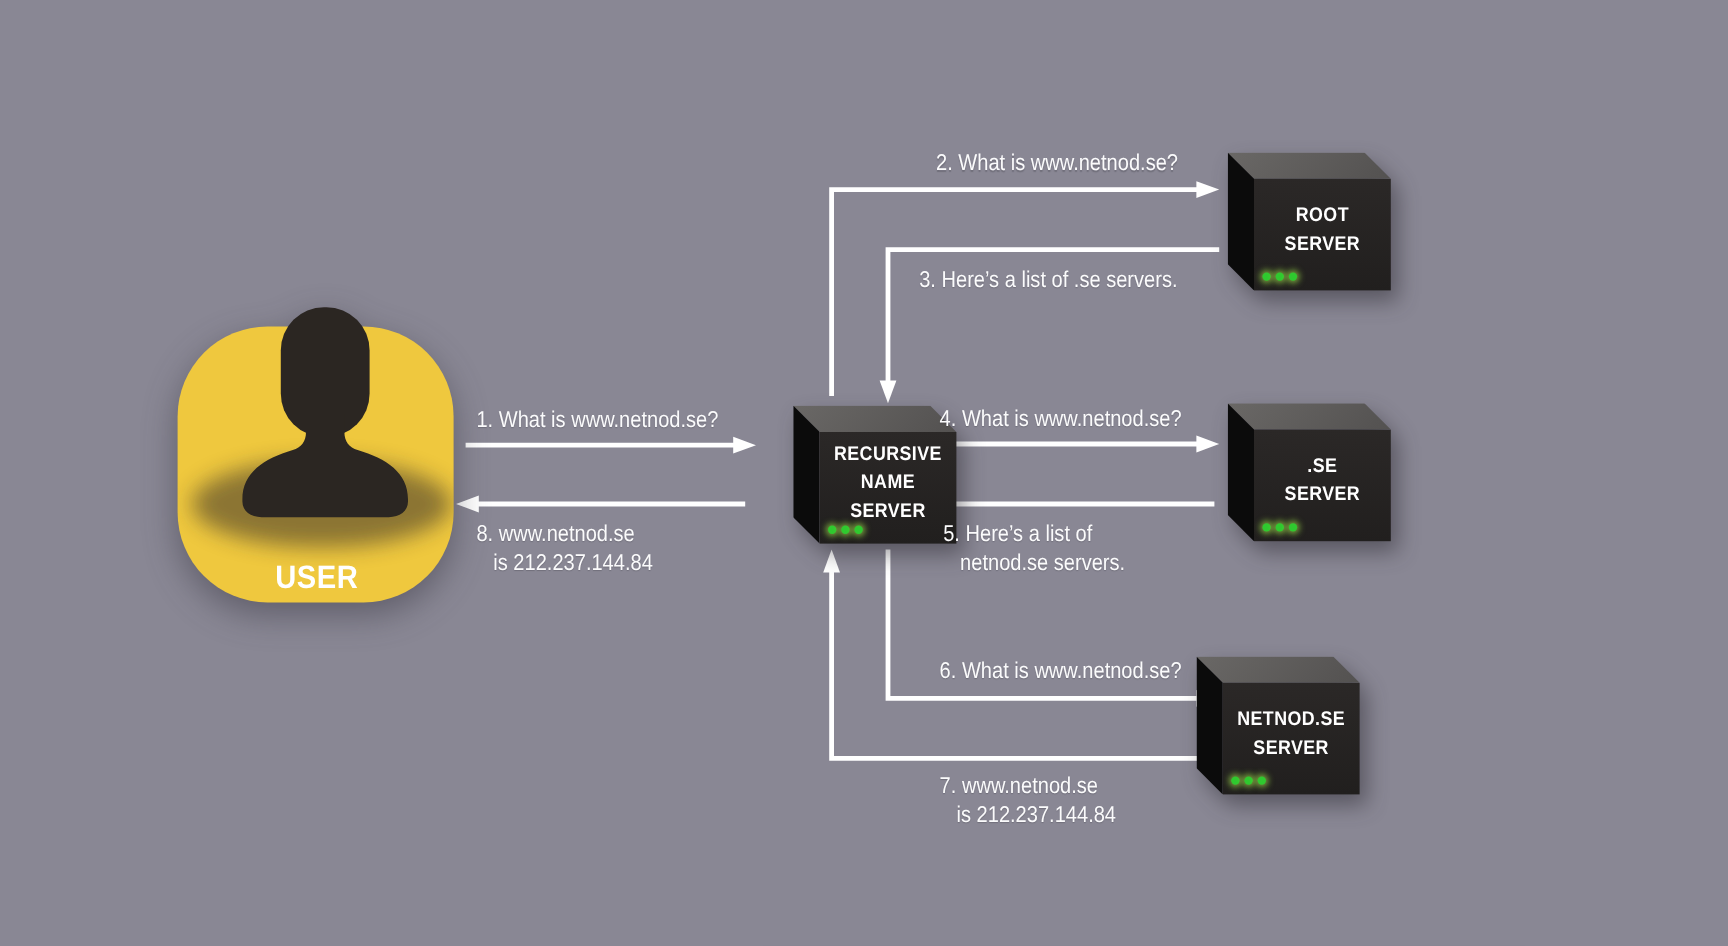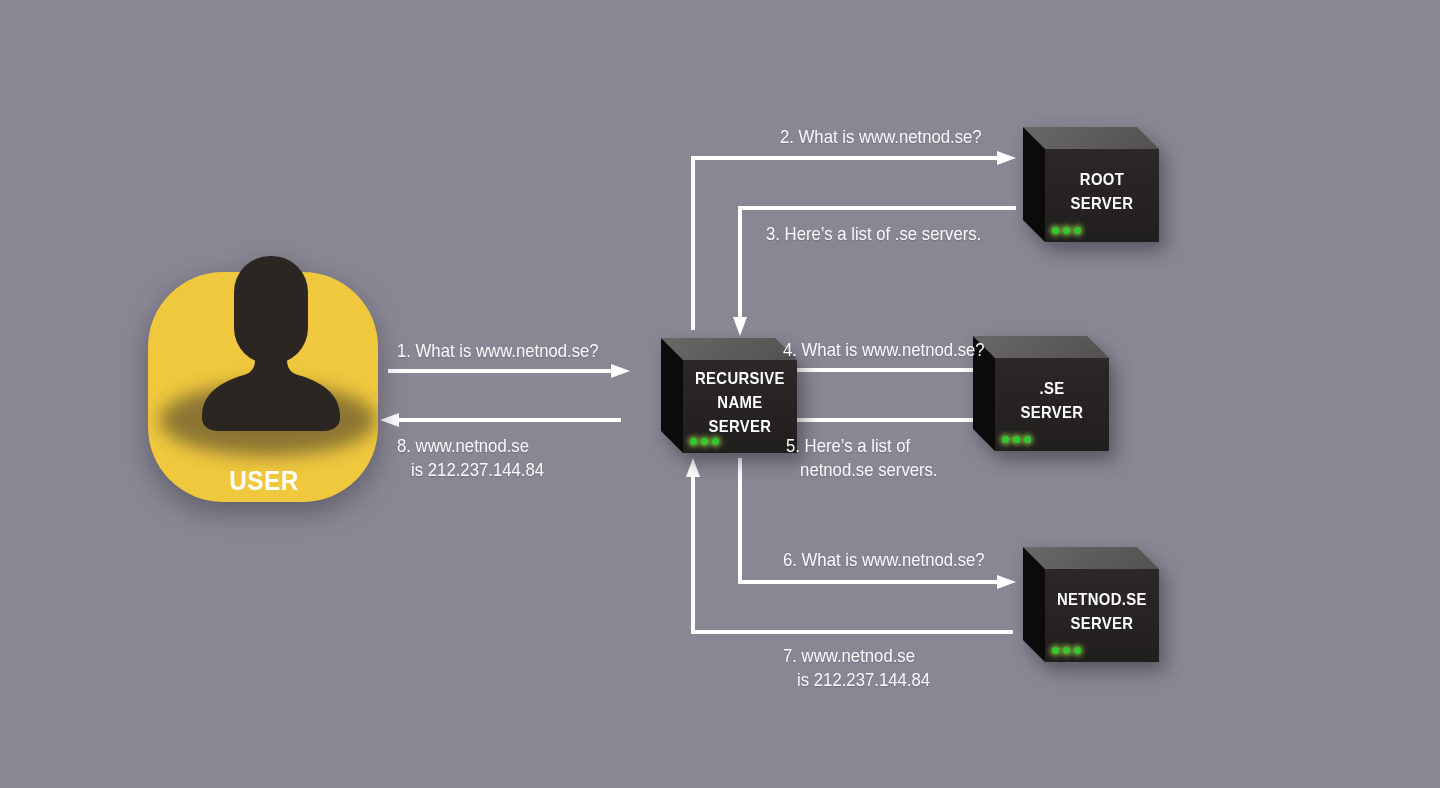--- a/index.html
+++ b/index.html
@@ -145,37 +145,37 @@
         <div>SERVER</div>
       </div>
       <div class="leds">
         <span class="led" style="background:#2fc92f"></span>
         <span class="led" style="background:#2fc92f"></span>
         <span class="led" style="background:#2fc92f"></span>
       </div>
     </div>
   </div>
 
-  <div class="box" style="left:973px;top:336px;">
+  <div class="box" style="left:1023px;top:336px;">
     <div class="face top"></div>
     <div class="face left"></div>
     <div class="face front">
       <div class="slabel">
         <div>.SE</div>
         <div>SERVER</div>
       </div>
       <div class="leds">
         <span class="led" style="background:#2fc92f"></span>
         <span class="led" style="background:#2fc92f"></span>
         <span class="led" style="background:#2fc92f"></span>
       </div>
     </div>
   </div>
 
-  <div class="box" style="left:1023px;top:547px;">
+  <div class="box" style="left:997px;top:547px;">
     <div class="face top"></div>
     <div class="face left"></div>
     <div class="face front">
       <div class="slabel">
         <div>NETNOD.SE</div>
         <div>SERVER</div>
       </div>
       <div class="leds">
         <span class="led" style="background:#2fc92f"></span>
         <span class="led" style="background:#2fc92f"></span>

